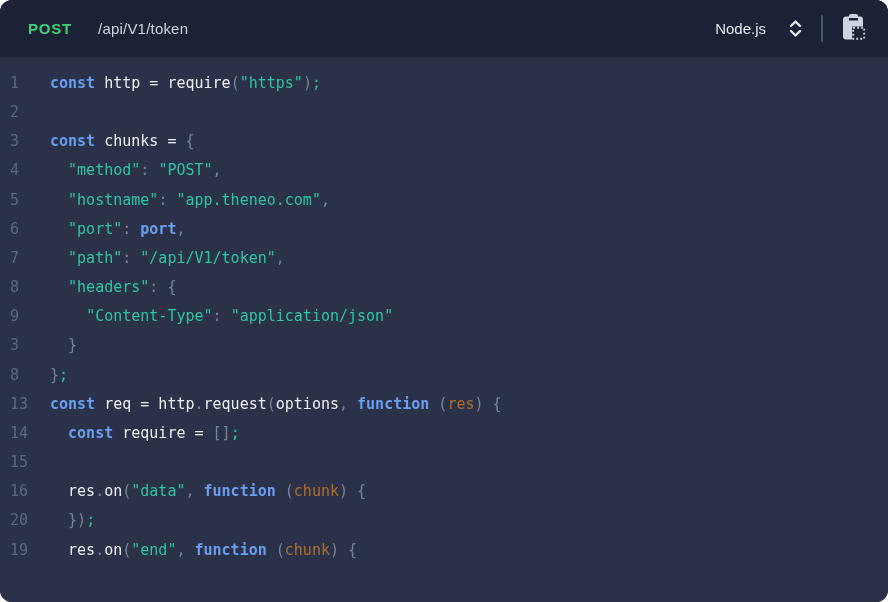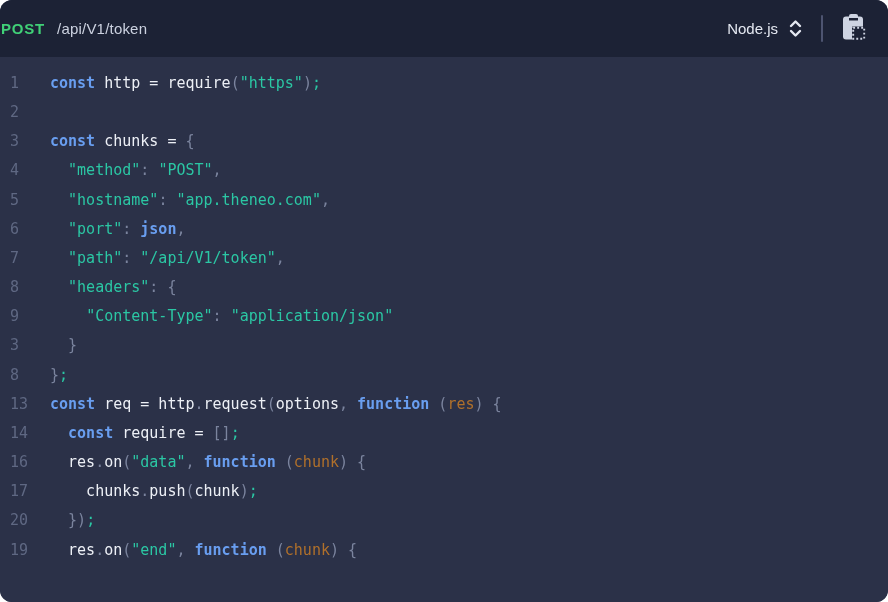--- a/index.html
+++ b/index.html
@@ -29,36 +29,36 @@
     width: 888px; height: 602px;
     border-radius: 12px;
     overflow: hidden;
     display: flex; flex-direction: column;
     background: var(--code-bg);
   }
   .header {
     height: 57px; flex: none;
     background: var(--header-bg);
     display: flex; align-items: center;
-    padding: 0 20px 0 1px;
+    padding: 0 20px 0 28px;
   }
   .method {
     color: var(--method-green);
     font-size: 15px; font-weight: 700;
     letter-spacing: 0.8px;
   }
   .path {
     color: var(--path-color);
     font-size: 15px; font-weight: 400;
-    margin-left: 12px;
+    margin-left: 26px;
     letter-spacing: 0.2px;
   }
   .spacer { flex: 1; }
   .lang-select {
-    display: flex; align-items: center; gap: 9px;
+    display: flex; align-items: center; gap: 21px;
     color: var(--lang-color);
     font-size: 15px;
     cursor: pointer;
     background: none; border: none;
     font-family: "Liberation Sans", sans-serif;
   }
   .divider {
     width: 2px; height: 27px;
     background: var(--divider-color);
     border-radius: 1px;
@@ -128,28 +128,28 @@
     </button>
   </div>
 
   <div class="code-area">
     <div id="code-lines">
         <div class="line"><span class="num">1</span><span class="src"><span class="t-kw">const</span><span class="t-pl"> http = require</span><span class="t-pun">(</span><span class="t-str">"https"</span><span class="t-pun">)</span><span class="t-sem">;</span></span></div>
         <div class="line"><span class="num">2</span><span class="src"></span></div>
         <div class="line"><span class="num">3</span><span class="src"><span class="t-kw">const</span><span class="t-pl"> chunks = </span><span class="t-pun">{</span></span></div>
         <div class="line"><span class="num">4</span><span class="src"><span class="t-pl">  </span><span class="t-str">"method"</span><span class="t-pun">:</span><span class="t-pl"> </span><span class="t-str">"POST"</span><span class="t-pun">,</span></span></div>
         <div class="line"><span class="num">5</span><span class="src"><span class="t-pl">  </span><span class="t-str">"hostname"</span><span class="t-pun">:</span><span class="t-pl"> </span><span class="t-str">"app.theneo.com"</span><span class="t-pun">,</span></span></div>
-        <div class="line"><span class="num">6</span><span class="src"><span class="t-pl">  </span><span class="t-str">"port"</span><span class="t-pun">:</span><span class="t-pl"> </span><span class="t-kw">json</span><span class="t-pun">,</span></span></div>
+        <div class="line"><span class="num">6</span><span class="src"><span class="t-pl">  </span><span class="t-str">"port"</span><span class="t-pun">:</span><span class="t-pl"> </span><span class="t-kw">port</span><span class="t-pun">,</span></span></div>
         <div class="line"><span class="num">7</span><span class="src"><span class="t-pl">  </span><span class="t-str">"path"</span><span class="t-pun">:</span><span class="t-pl"> </span><span class="t-str">"/api/V1/token"</span><span class="t-pun">,</span></span></div>
         <div class="line"><span class="num">8</span><span class="src"><span class="t-pl">  </span><span class="t-str">"headers"</span><span class="t-pun">:</span><span class="t-pl"> </span><span class="t-pun">{</span></span></div>
         <div class="line"><span class="num">9</span><span class="src"><span class="t-pl">    </span><span class="t-str">"Content-Type"</span><span class="t-pun">:</span><span class="t-pl"> </span><span class="t-str">"application/json"</span></span></div>
         <div class="line"><span class="num">3</span><span class="src"><span class="t-pl">  </span><span class="t-pun">}</span></span></div>
         <div class="line"><span class="num">8</span><span class="src"><span class="t-pun">}</span><span class="t-sem">;</span></span></div>
         <div class="line"><span class="num">13</span><span class="src"><span class="t-kw">const</span><span class="t-pl"> req = http</span><span class="t-pun">.</span><span class="t-pl">request</span><span class="t-pun">(</span><span class="t-pl">options</span><span class="t-pun">,</span><span class="t-pl"> </span><span class="t-kw">function</span><span class="t-pl"> </span><span class="t-pun">(</span><span class="t-par">res</span><span class="t-pun">)</span><span class="t-pl"> </span><span class="t-pun">{</span></span></div>
         <div class="line"><span class="num">14</span><span class="src"><span class="t-pl">  </span><span class="t-kw">const</span><span class="t-pl"> require = </span><span class="t-pun">[]</span><span class="t-sem">;</span></span></div>
+        <div class="line"><span class="num">15</span><span class="src"></span></div>
         <div class="line"><span class="num">16</span><span class="src"><span class="t-pl">  res</span><span class="t-pun">.</span><span class="t-pl">on</span><span class="t-pun">(</span><span class="t-str">"data"</span><span class="t-pun">,</span><span class="t-pl"> </span><span class="t-kw">function</span><span class="t-pl"> </span><span class="t-pun">(</span><span class="t-par">chunk</span><span class="t-pun">)</span><span class="t-pl"> </span><span class="t-pun">{</span></span></div>
-        <div class="line"><span class="num">17</span><span class="src"><span class="t-pl">    chunks</span><span class="t-pun">.</span><span class="t-pl">push</span><span class="t-pun">(</span><span class="t-pl">chunk</span><span class="t-pun">)</span><span class="t-sem">;</span></span></div>
         <div class="line"><span class="num">20</span><span class="src"><span class="t-pl">  </span><span class="t-pun">})</span><span class="t-sem">;</span></span></div>
         <div class="line"><span class="num">19</span><span class="src"><span class="t-pl">  res</span><span class="t-pun">.</span><span class="t-pl">on</span><span class="t-pun">(</span><span class="t-str">"end"</span><span class="t-pun">,</span><span class="t-pl"> </span><span class="t-kw">function</span><span class="t-pl"> </span><span class="t-pun">(</span><span class="t-par">chunk</span><span class="t-pun">)</span><span class="t-pl"> </span><span class="t-pun">{</span></span></div>
       </div>
   </div>
 
 </div>
 
 </body></html>

